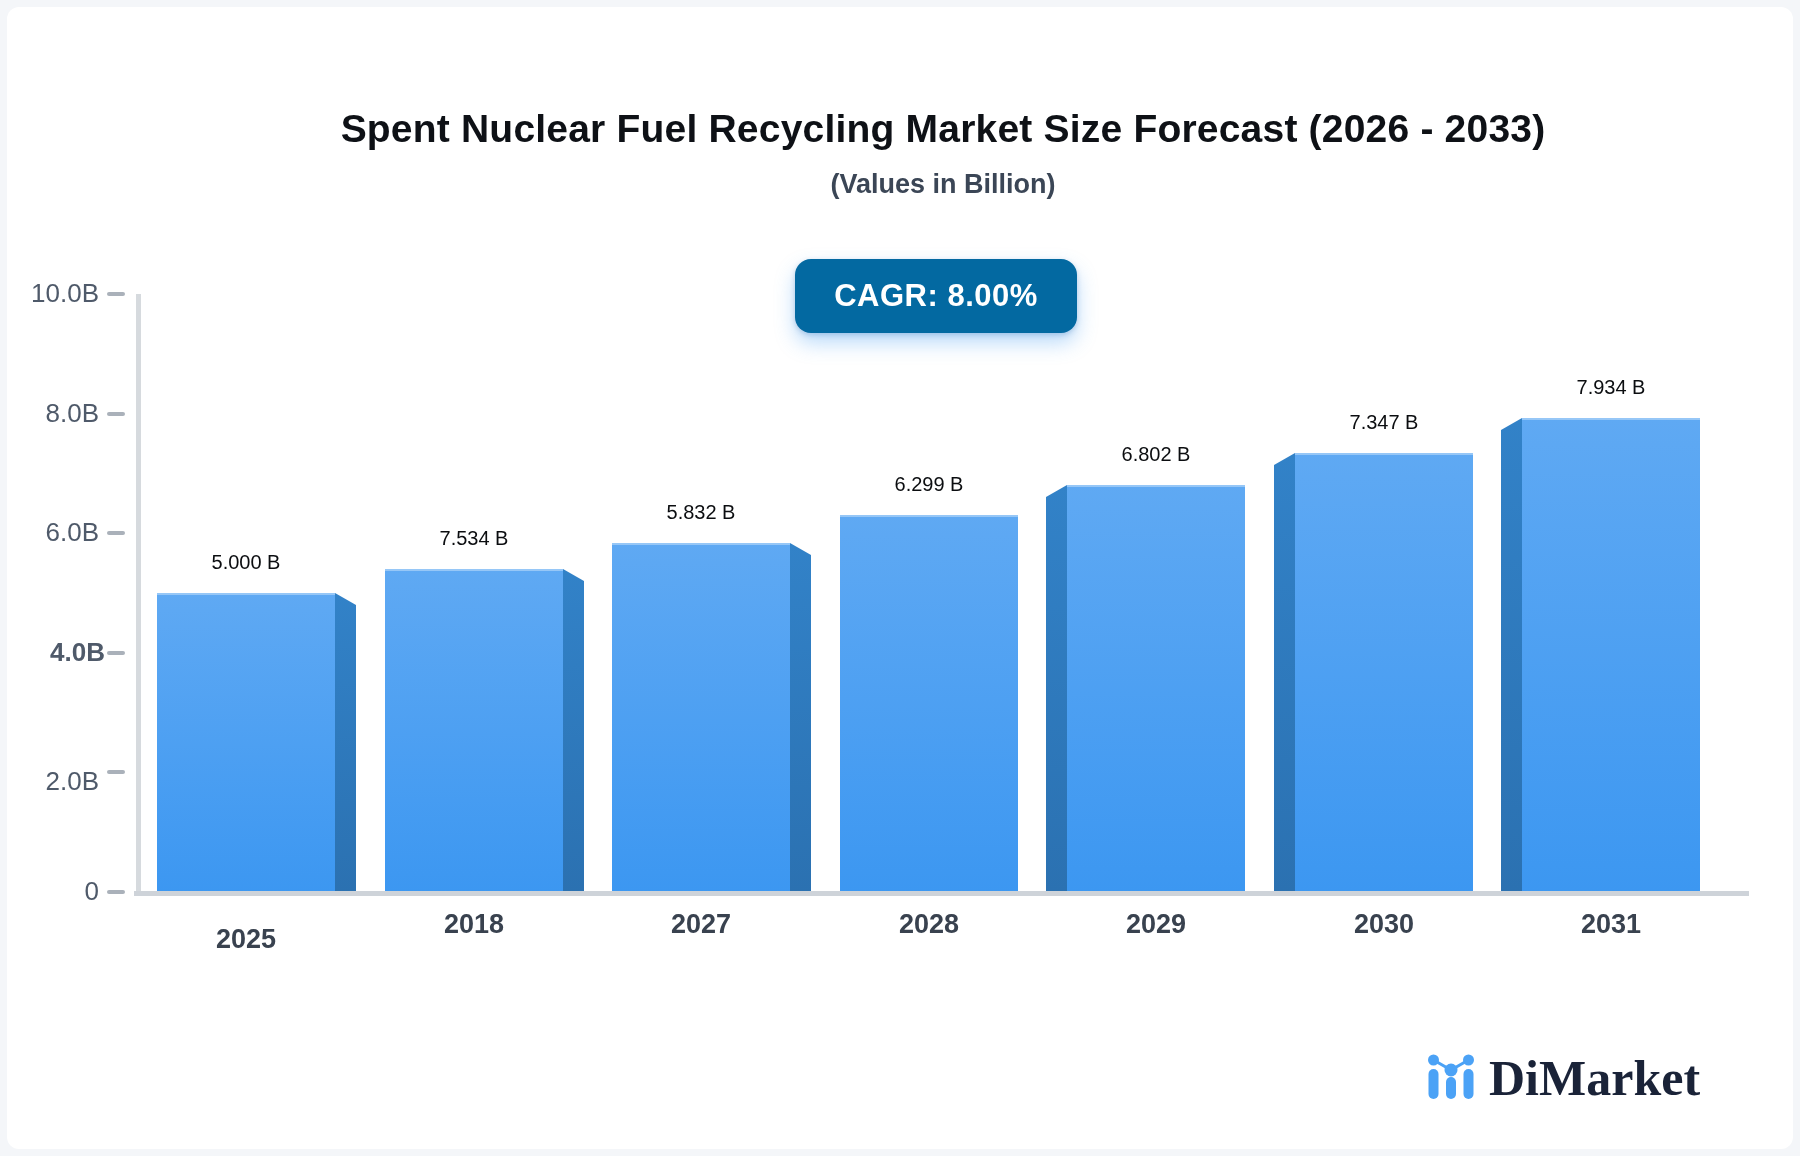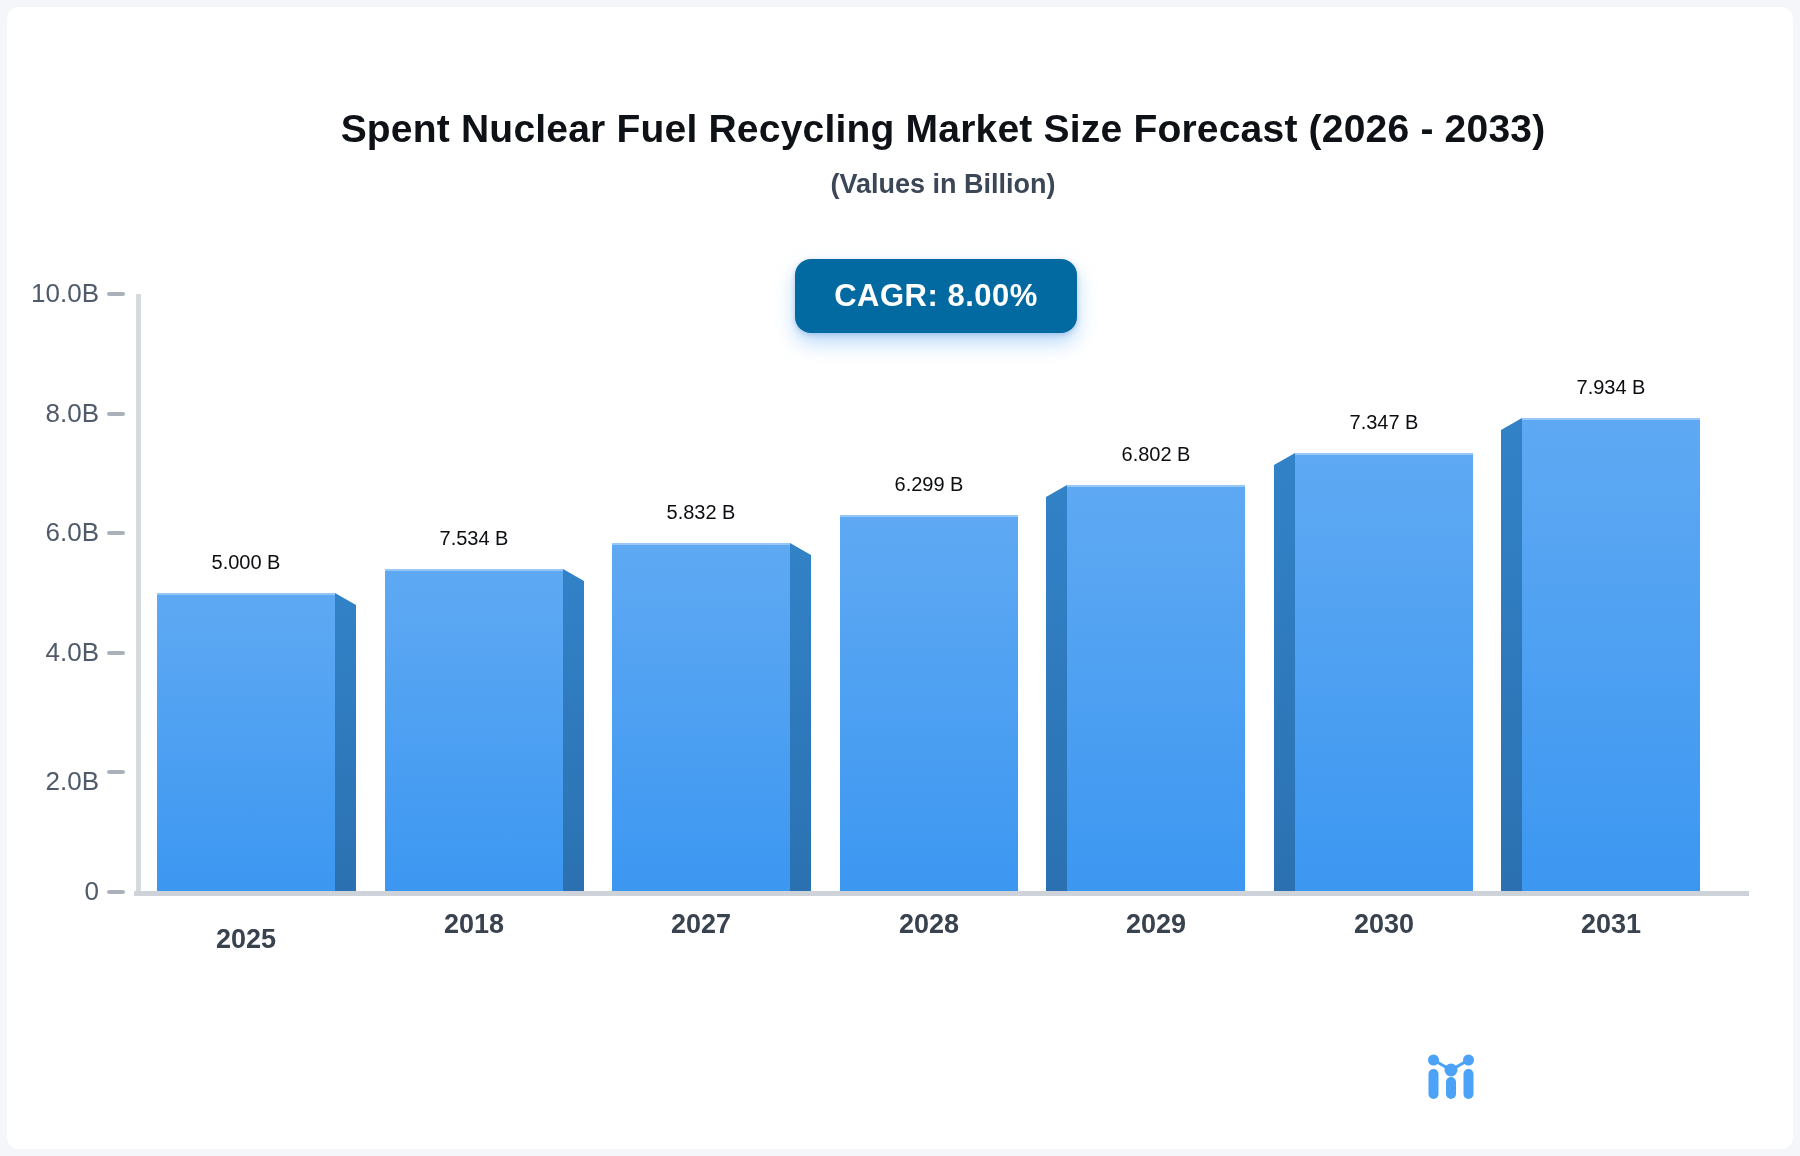--- a/index.html
+++ b/index.html
@@ -107,21 +107,21 @@
 
   <div id="plot">
       <div class="axis-v" style="left: 129px; top: 287px; width: 5px; height: 600px; background: rgb(214, 218, 222);"></div>
       <div class="ytick-dash" style="left: 100px; top: 285px; width: 18px; height: 4px;"></div>
       <div class="ytick-label" style="left: 0px; top: 271px;">10.0B</div>
       <div class="ytick-dash" style="left: 100px; top: 405px; width: 18px; height: 4px;"></div>
       <div class="ytick-label" style="left: 0px; top: 391px;">8.0B</div>
       <div class="ytick-dash" style="left: 100px; top: 524px; width: 18px; height: 4px;"></div>
       <div class="ytick-label" style="left: 0px; top: 510px;">6.0B</div>
       <div class="ytick-dash" style="left: 100px; top: 644px; width: 18px; height: 4px;"></div>
-      <div class="ytick-label" style="left: 0px; top: 630px;">4.0B</div>
+      <div class="ytick-label" style="left: 6px; top: 630px; font-weight: bold;">4.0B</div>
       <div class="ytick-dash" style="left: 100px; top: 763px; width: 18px; height: 4px;"></div>
       <div class="ytick-label" style="left: 0px; top: 749px; margin-top: 10px;">2.0B</div>
       <div class="ytick-dash" style="left: 100px; top: 883px; width: 18px; height: 4px;"></div>
       <div class="ytick-label" style="left: 0px; top: 869px;">0</div>
       <div class="bar-side" style="left: 328px; top: 586px; width: 21px; height: 299px; background: linear-gradient(rgb(50, 130, 200), rgb(43, 113, 177)); clip-path: polygon(0px 0px, 100% 12px, 100% 100%, 0px 100%);"></div>
       <div class="bar-face" style="left: 150px; top: 586px; width: 178px; height: 299px; background: linear-gradient(rgb(95, 169, 243), rgb(60, 151, 241));"></div>
       <div class="bar-value" style="left: 129px; top: 544px;">5.000 B</div>
       <div class="xcat-label" style="left: 129px; top: 917px;">2025</div>
       <div class="bar-side" style="left: 556px; top: 562px; width: 21px; height: 323px; background: linear-gradient(rgb(50, 130, 200), rgb(43, 113, 177)); clip-path: polygon(0px 0px, 100% 12px, 100% 100%, 0px 100%);"></div>
       <div class="bar-face" style="left: 378px; top: 562px; width: 178px; height: 323px; background: linear-gradient(rgb(95, 169, 243), rgb(60, 151, 241));"></div>
@@ -158,15 +158,16 @@
       </g>
       <g stroke="#4ba2f6" stroke-width="3" fill="none">
         <path d="M6.5 8 L24 18 L41.5 8"></path>
       </g>
       <g fill="#4ba2f6">
         <circle cx="6.5" cy="8" r="5.5"></circle>
         <circle cx="24" cy="18" r="6.5"></circle>
         <circle cx="41.5" cy="8" r="5.5"></circle>
       </g>
     </svg>
+    <span class="logo-text">DiMarket</span>
   </div>
 
 </div>
 
 </body></html>

